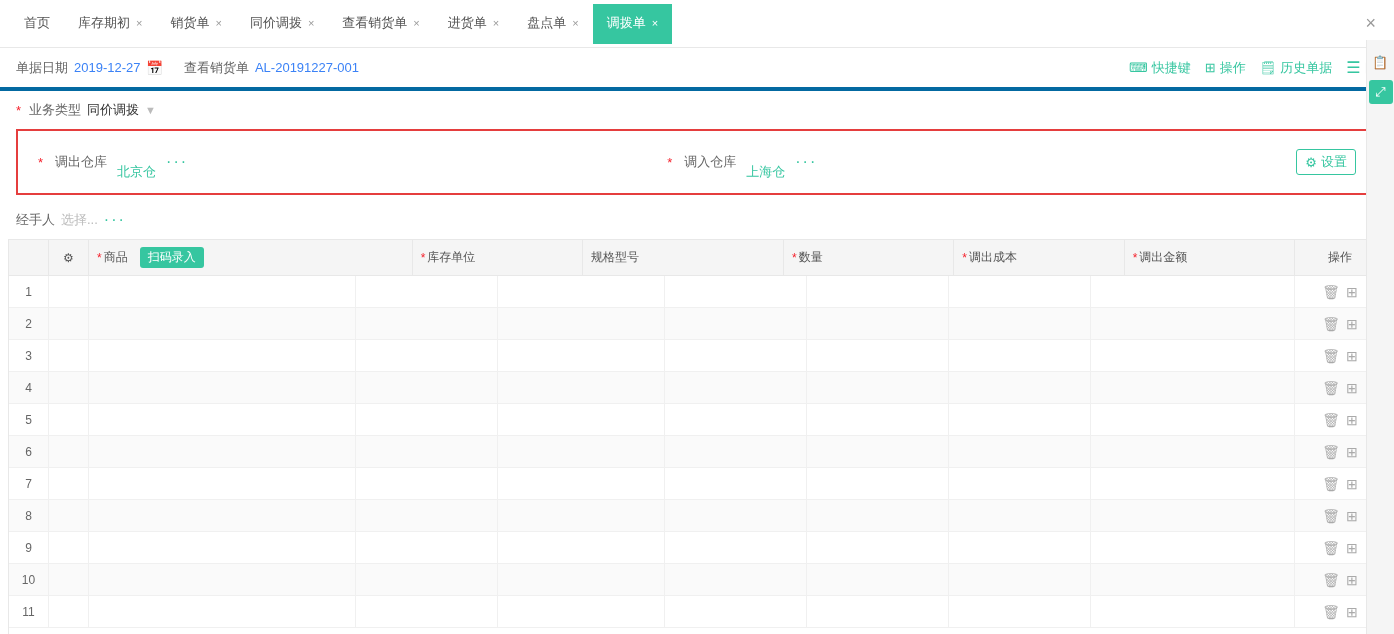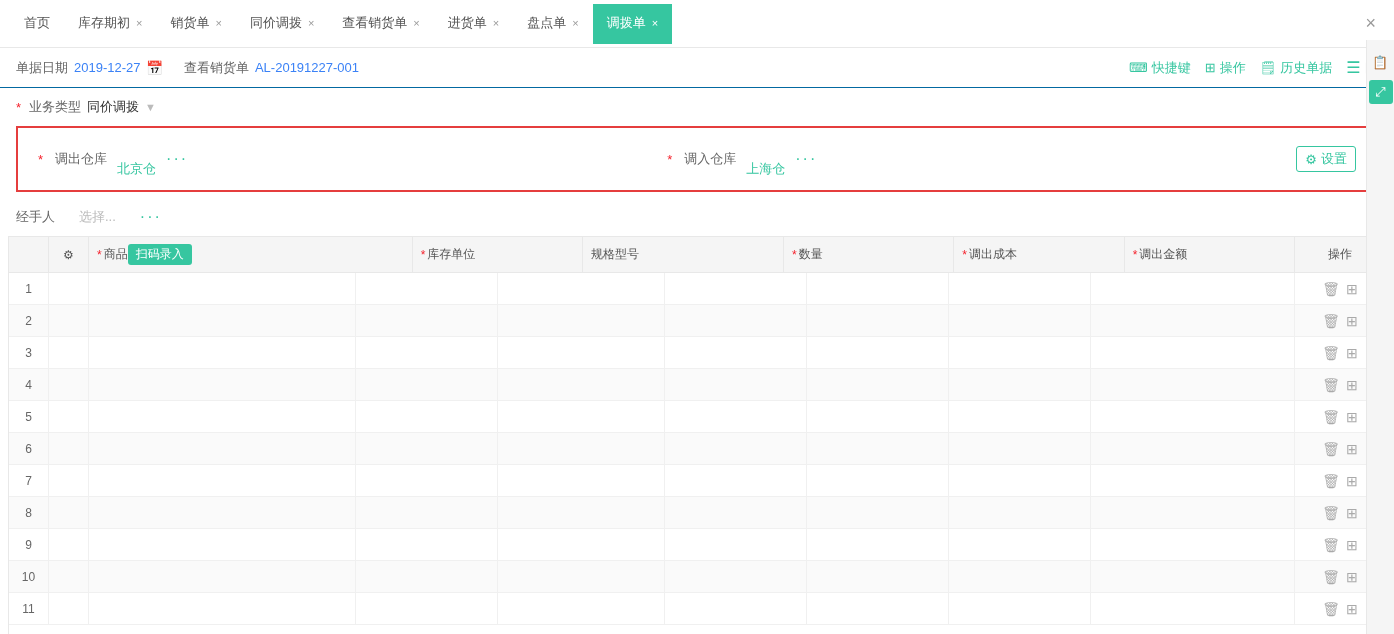--- a/index.html
+++ b/index.html
@@ -41,21 +41,21 @@
       color: #999;
       cursor: pointer;
       padding: 0 8px;
     }
 
     
     .form-header {
       display: flex; align-items: center;
       padding: 10px 16px;
       gap: 20px;
-      border-bottom: 1px solid #0369a1;
+      border-bottom: 4px solid #0369a1;
       background: #fff;
     }
     .form-field {
       display: flex; align-items: center; gap: 6px;
     }
     .form-label { color: #666; font-size: 13px; }
     .form-value { color: #3b82f6; font-size: 13px; }
     .calendar-icon { color: #36c6a0; cursor: pointer; font-size: 14px; }
     .toolbar-right {
       margin-left: auto;
@@ -101,21 +101,21 @@
       border: 1px solid #36c6a0;
       padding: 3px 8px;
       border-radius: 3px;
       margin-left: auto;
     }
 
     
     .handler-row {
       display: flex; align-items: center;
       padding: 6px 16px 10px;
-      gap: 24px;
+      gap: 6px;
     }
     .handler-placeholder { color: #bbb; }
 
     
     .table-container {
       margin: 0 8px;
       border: 1px solid #e8e8e8;
       overflow: hidden;
     }
     .table-header-row {
@@ -135,21 +135,21 @@
     .th-cell.num { width: 40px; justify-content: center; }
     .th-cell.settings-col { width: 40px; justify-content: center; }
     .th-cell.product { flex: 2; min-width: 130px; }
     .th-cell.scan-btn {
       background: #36c6a0;
       color: #fff;
       padding: 2px 8px;
       border-radius: 3px;
       font-size: 12px;
       cursor: pointer;
-      margin-left: 0;
+      margin-left: 12px;
       height: auto;
       border-right: none;
     }
     .th-cell.unit { flex: 1; min-width: 80px; }
     .th-cell.spec { flex: 1.2; min-width: 90px; }
     .th-cell.qty { flex: 1; min-width: 70px; }
     .th-cell.cost { flex: 1; min-width: 80px; }
     .th-cell.amount { flex: 1; min-width: 80px; }
     .th-cell.available { flex: 1.5; min-width: 100px; }
     .th-cell.ops { width: 90px; justify-content: center; border-right: none; }

